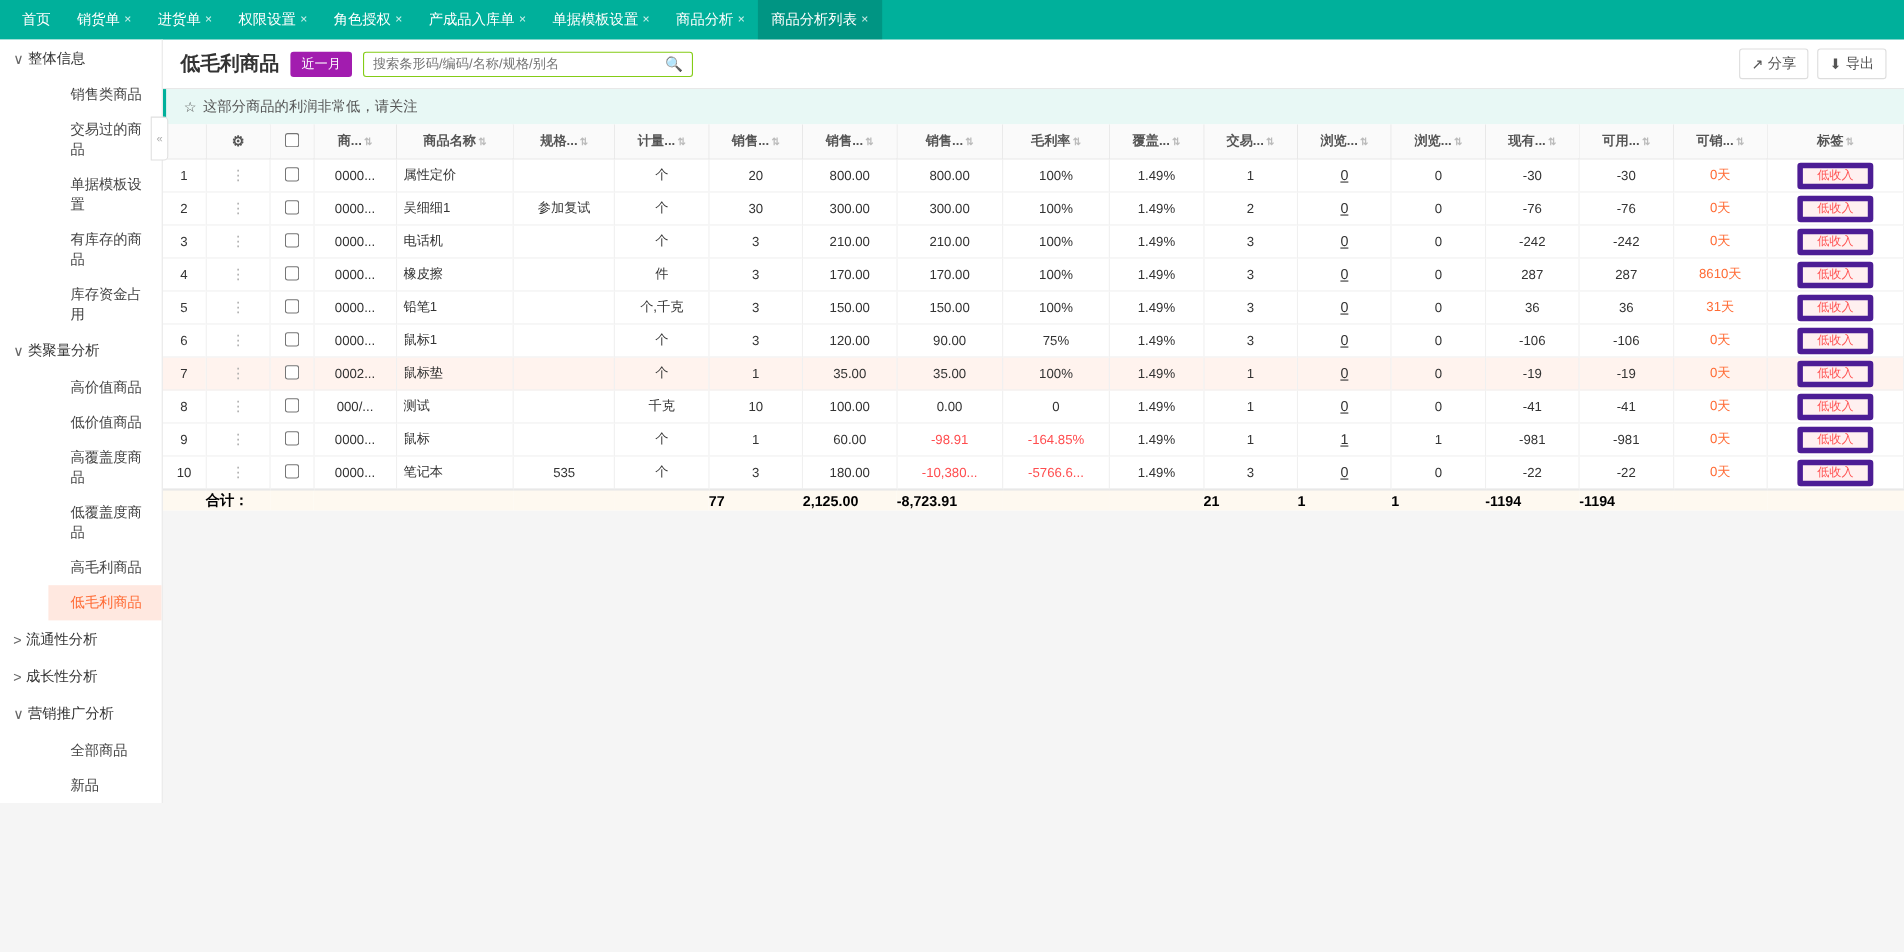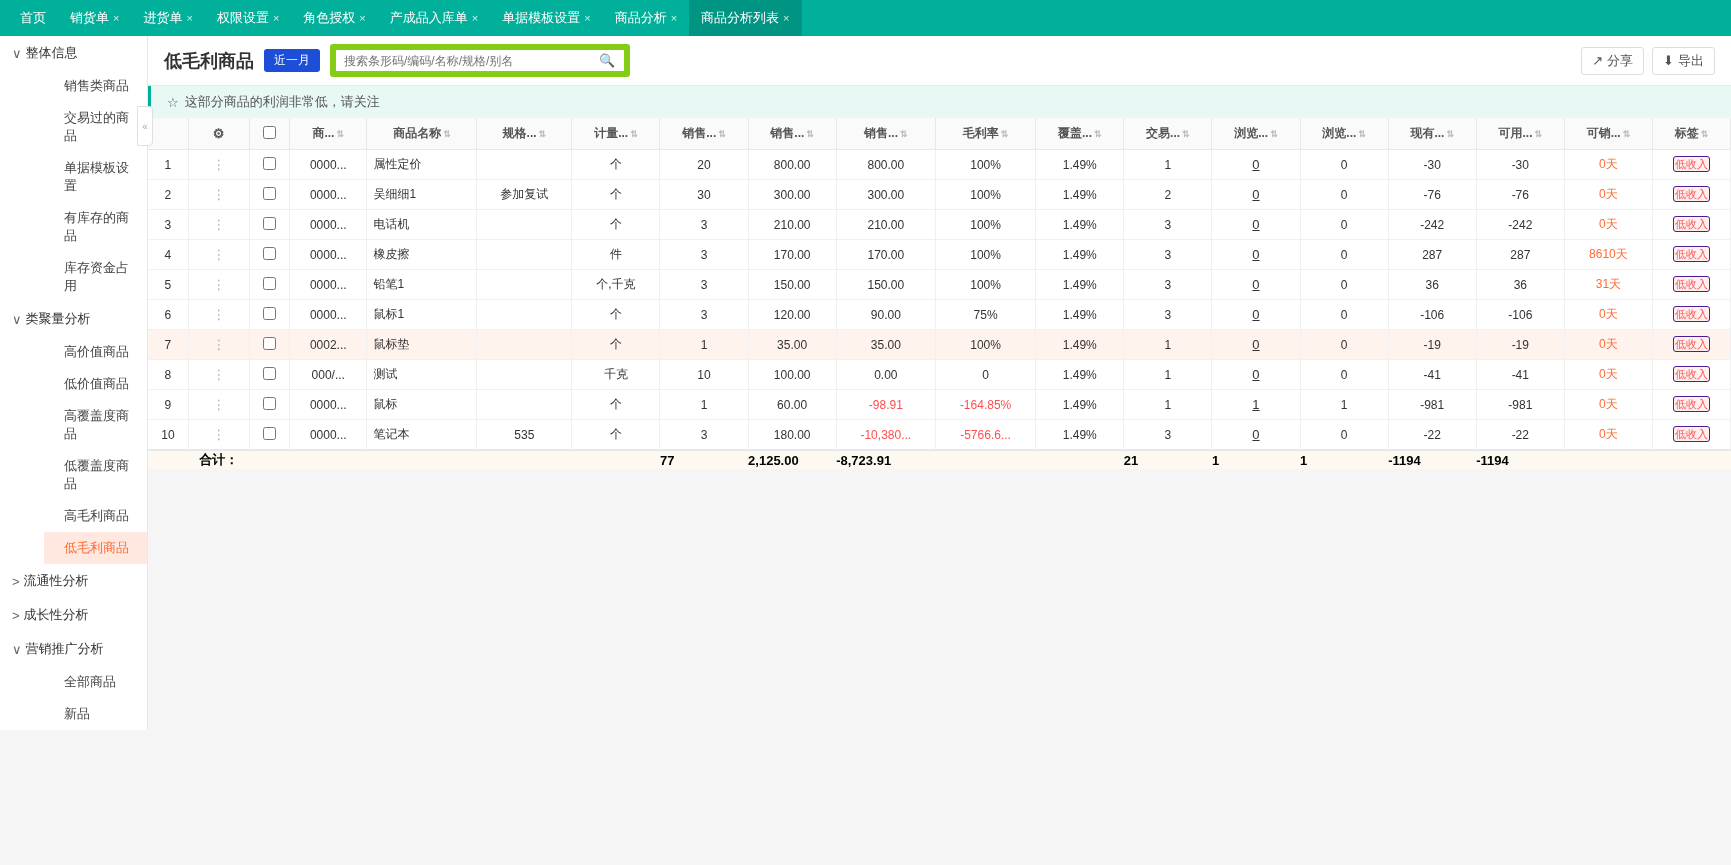--- a/index.html
+++ b/index.html
@@ -78,31 +78,31 @@
       background: #fff;
       border-bottom: 1px solid #e8e8e8;
       gap: 10px;
     }
     .page-title {
       font-size: 18px;
       font-weight: bold;
       color: #333;
     }
     .period-btn {
-      background: #1d4ed8;
+      background: #a21caf;
       color: #fff;
       border: none;
       border-radius: 3px;
       padding: 3px 10px;
       cursor: pointer;
       font-size: 12px;
     }
     .search-box {
       display: flex;
-      border: 6px solid #84cc16;
+      border: 1px solid #84cc16;
       border-radius: 3px;
       padding: 3px 8px;
       background: #fff;
       flex: 1;
       max-width: 300px;
     }
     .search-box input {
       border: none;
       outline: none;
       font-size: 12px;
@@ -190,23 +190,23 @@
       text-align: center;
       font-size: 12px;
       color: #333;
       border-right: 1px solid #f0f0f0;
       white-space: nowrap;
     }
     tbody td.text-left { text-align: left; }
     .tag-badge {
       background: #fff0f0;
       color: #ff5555;
-      border: 1px solid #4c1d95;
+      border: 5px solid #4c1d95;
       border-radius: 3px;
-      padding: 1px 1px;
+      padding: 1px 13px;
       font-size: 11px;
     }
     .underline { text-decoration: underline; cursor: pointer; }
 
     
     .pagination-bar {
       display: flex;
       align-items: center;
       justify-content: flex-end;
       padding: 6px 16px;
@@ -570,21 +570,21 @@
               <td>-22</td>
               <td>-22</td>
               <td style="color: rgb(255, 107, 53);">0天</td>
               <td><span class="tag-badge">低收入</span></td>
             </tr>
           </tbody>
         <tfoot id="table-foot">
 
         <tr class="total-row">
               <td></td>
-              <td style="font-weight: bold; text-align: center;">合计：</td>
+              <td style="font-weight: bold; text-align: left;">合计：</td>
               <td></td>
               <td></td>
               <td></td>
               <td></td>
               <td></td>
               <td>77</td>
               <td>2,125.00</td>
               <td>-8,723.91</td>
               <td></td>
               <td></td>

